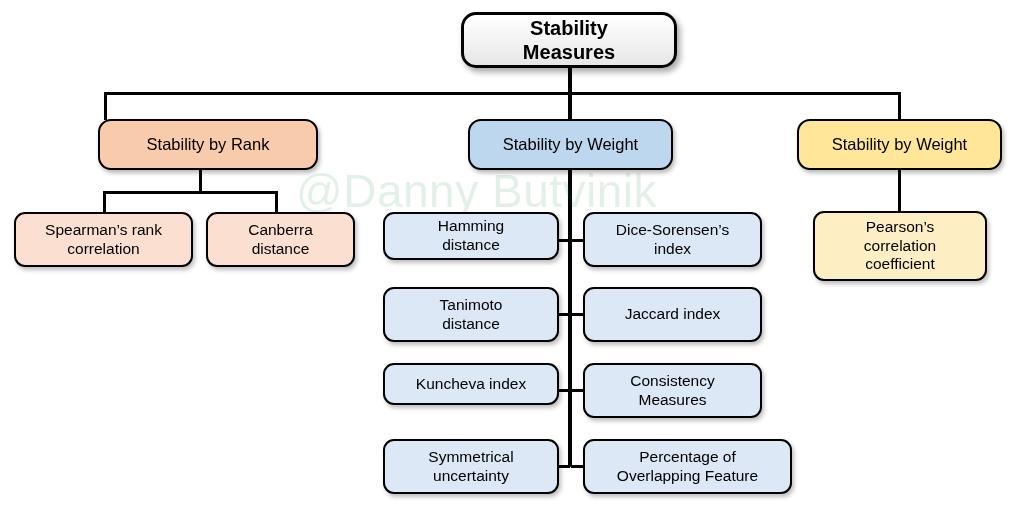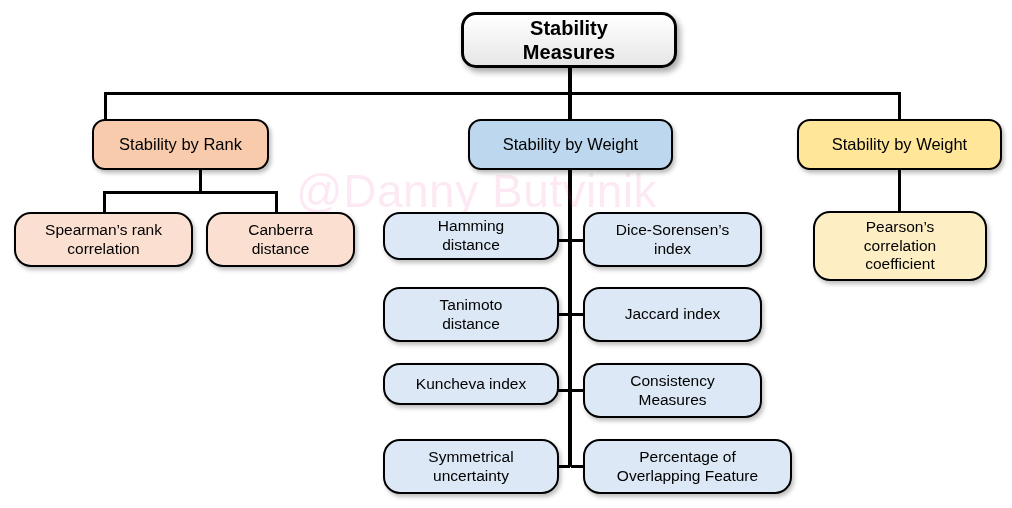--- a/index.html
+++ b/index.html
@@ -21,21 +21,21 @@
     background: #000000;
   }
   
   #watermark {
     position: absolute;
     left: 296px;
     top: 164px;
     font-family: "Liberation Sans", sans-serif;
     font-size: 46px;
     letter-spacing: 0.5px;
-    color: #ec4899;
+    color: #15803d;
     opacity: 0.115;
     white-space: nowrap;
     user-select: none;
     pointer-events: none;
   }
   
   .node {
     position: absolute;
     box-sizing: border-box;
     display: flex;
@@ -63,21 +63,21 @@
     font-size: 16.5px;
     border-radius: 13px;
     box-shadow: 2px 3px 4px rgba(0,0,0,0.28);
   }
   .node.cat.rank   { background: #f8cbad; }
   .node.cat.index  { background: #bdd7ee; }
   .node.cat.weight { background: #ffe699; }
   
   .node.leaf {
     font-size: 15.5px;
-    border-radius: 17px;
+    border-radius: 11px;
     box-shadow: 2px 3px 4px rgba(0,0,0,0.26);
   }
   .node.leaf.rank   { background: #fbe0d1; }
   .node.leaf.index  { background: #dce8f5; }
   .node.leaf.weight { background: #fdeec4; }
 </style>
 </head>
 <body>
 
 <div id="canvas">
@@ -108,21 +108,21 @@
   <div class="line" style="left:571px; top:313px; width:13px; height:3px;"></div>
   <div class="line" style="left:571px; top:389px; width:13px; height:3px;"></div>
   <div class="line" style="left:571px; top:465px; width:13px; height:3px;"></div>
 
   <div class="line" style="left:898px; top:169px; width:3px; height:43px;"></div>
 
   <div id="watermark">@Danny Butvinik</div>
 
   <div class="node root" style="left:461px; top:12px; width:216px; height:56px;">Stability Measures</div>
 
-  <div class="node cat rank" style="left:92px; top:119px; width:177px; height:51px;">Stability by Rank</div>
+  <div class="node cat rank" style="left:98px; top:119px; width:220px; height:51px;">Stability by Rank</div>
 
   <div class="node cat index" style="left:468px; top:119px; width:205px; height:51px;">Stability by Weight</div>
 
   <div class="node cat weight" style="left:797px; top:119px; width:205px; height:51px;">Stability by Weight</div>
 
   <div class="node leaf rank" style="left:14px; top:212px; width:179px; height:55px;">Spearman’s rank
 correlation</div>
 
   <div class="node leaf rank" style="left:206px; top:212px; width:149px; height:55px;">Canberra
 distance</div>

